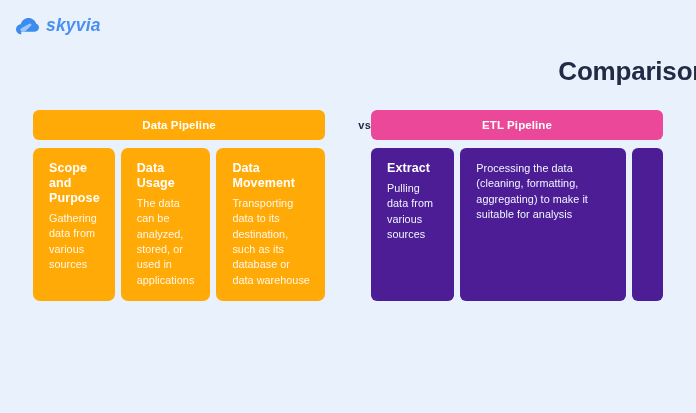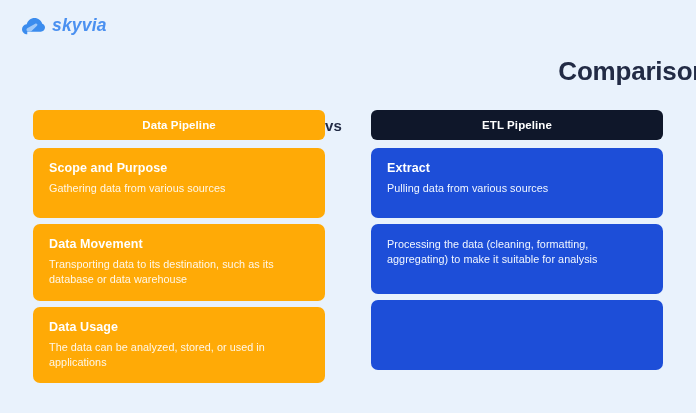--- a/index.html
+++ b/index.html
@@ -14,21 +14,21 @@
     background: #e9f2fc;
     font-family: "Liberation Sans", sans-serif;
     overflow: hidden;
     position: relative;
   }
 
   
   .logo-bar {
     position: absolute;
     top: 14px;
-    left: 22px;
+    left: 16px;
     display: flex;
     align-items: center;
     gap: 7px;
     height: 24px;
   }
   .logo-icon {
     width: 23px;
     height: 18px;
     display: block;
     flex: 0 0 auto;
@@ -78,53 +78,53 @@
     border-radius: 6px;
     display: flex;
     align-items: center;
     justify-content: center;
     color: #ffffff;
     font-size: 11.5px;
     font-weight: 700;
     letter-spacing: 0.1px;
   }
   .head-pill.left  { background: #ffaa06; }
-  .head-pill.right { background: #0f172a; }
+  .head-pill.right { background: #ec4899; }
 
   .vs-label {
     flex: 1 1 auto;
-    text-align: left;
-    font-size: 15px;
+    text-align: right;
+    font-size: 11px;
     font-weight: 700;
     color: #222b45;
     letter-spacing: 0.2px;
   }
 
   .body-row {
     display: flex;
     gap: 0;
     margin-top: 8px;
   }
   .body-col {
     flex: 0 0 auto;
     width: 292px;
     display: flex;
-    flex-direction: column;
+    flex-direction: row;
     gap: 6px;
   }
   .body-gap { flex: 1 1 auto; }
 
   .card {
     border-radius: 7px;
     padding: 13px 15px 13px 16px;
     color: #ffffff;
     min-height: 70px;
   }
   .card.left  { background: #ffaa06; }
-  .card.right { background: #1d4ed8; }
+  .card.right { background: #4c1d95; border-radius: 6px; }
 
   .card-title {
     font-size: 12.5px;
     font-weight: 700;
     line-height: 1.2;
     margin-bottom: 5px;
     color: #ffffff;
     letter-spacing: 0.1px;
   }
   .card-desc {
@@ -163,27 +163,27 @@
   <div class="body-row">
 
     <div class="body-col">
 
       <div class="card left">
         <div class="card-title">Scope and Purpose</div>
         <div class="card-desc">Gathering data from various sources</div>
       </div>
 
       <div class="card left">
+        <div class="card-title">Data Usage</div>
+        <div class="card-desc">The data can be analyzed, stored, or used in applications</div>
+      </div>
+
+      <div class="card left">
         <div class="card-title">Data Movement</div>
         <div class="card-desc">Transporting data to its destination, such as its database or data warehouse</div>
-      </div>
-
-      <div class="card left">
-        <div class="card-title">Data Usage</div>
-        <div class="card-desc">The data can be analyzed, stored, or used in applications</div>
       </div>
 
     </div>
 
     <div class="body-gap"></div>
 
     <div class="body-col">
 
       <div class="card right">
         <div class="card-title">Extract</div>

